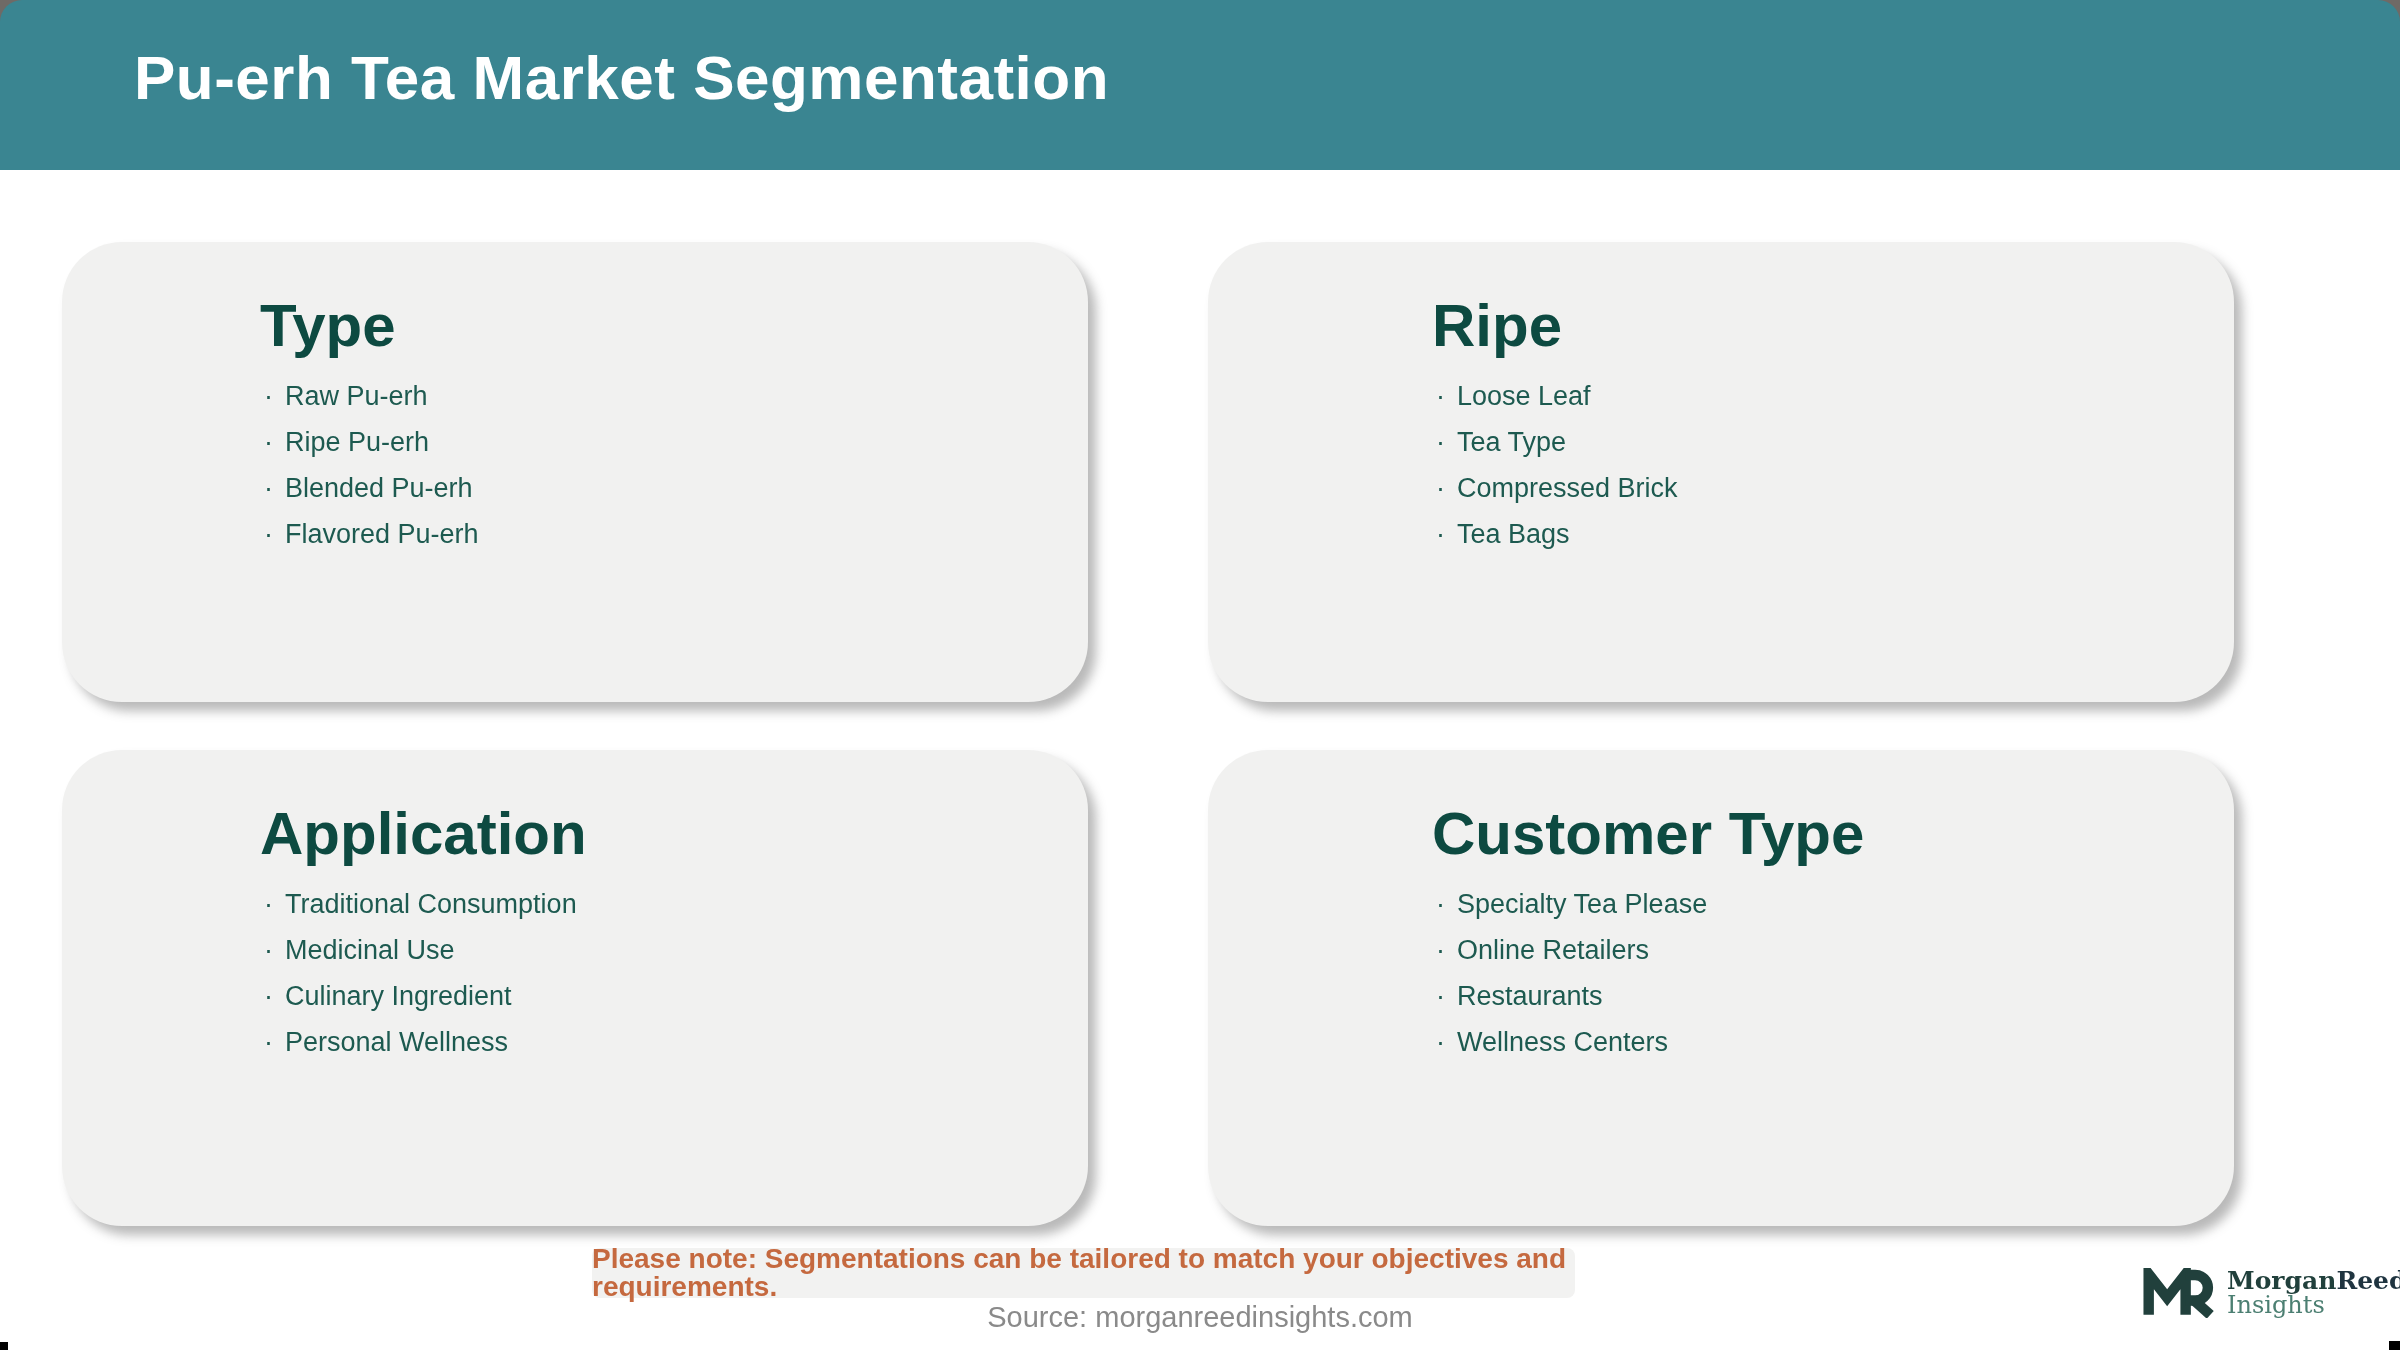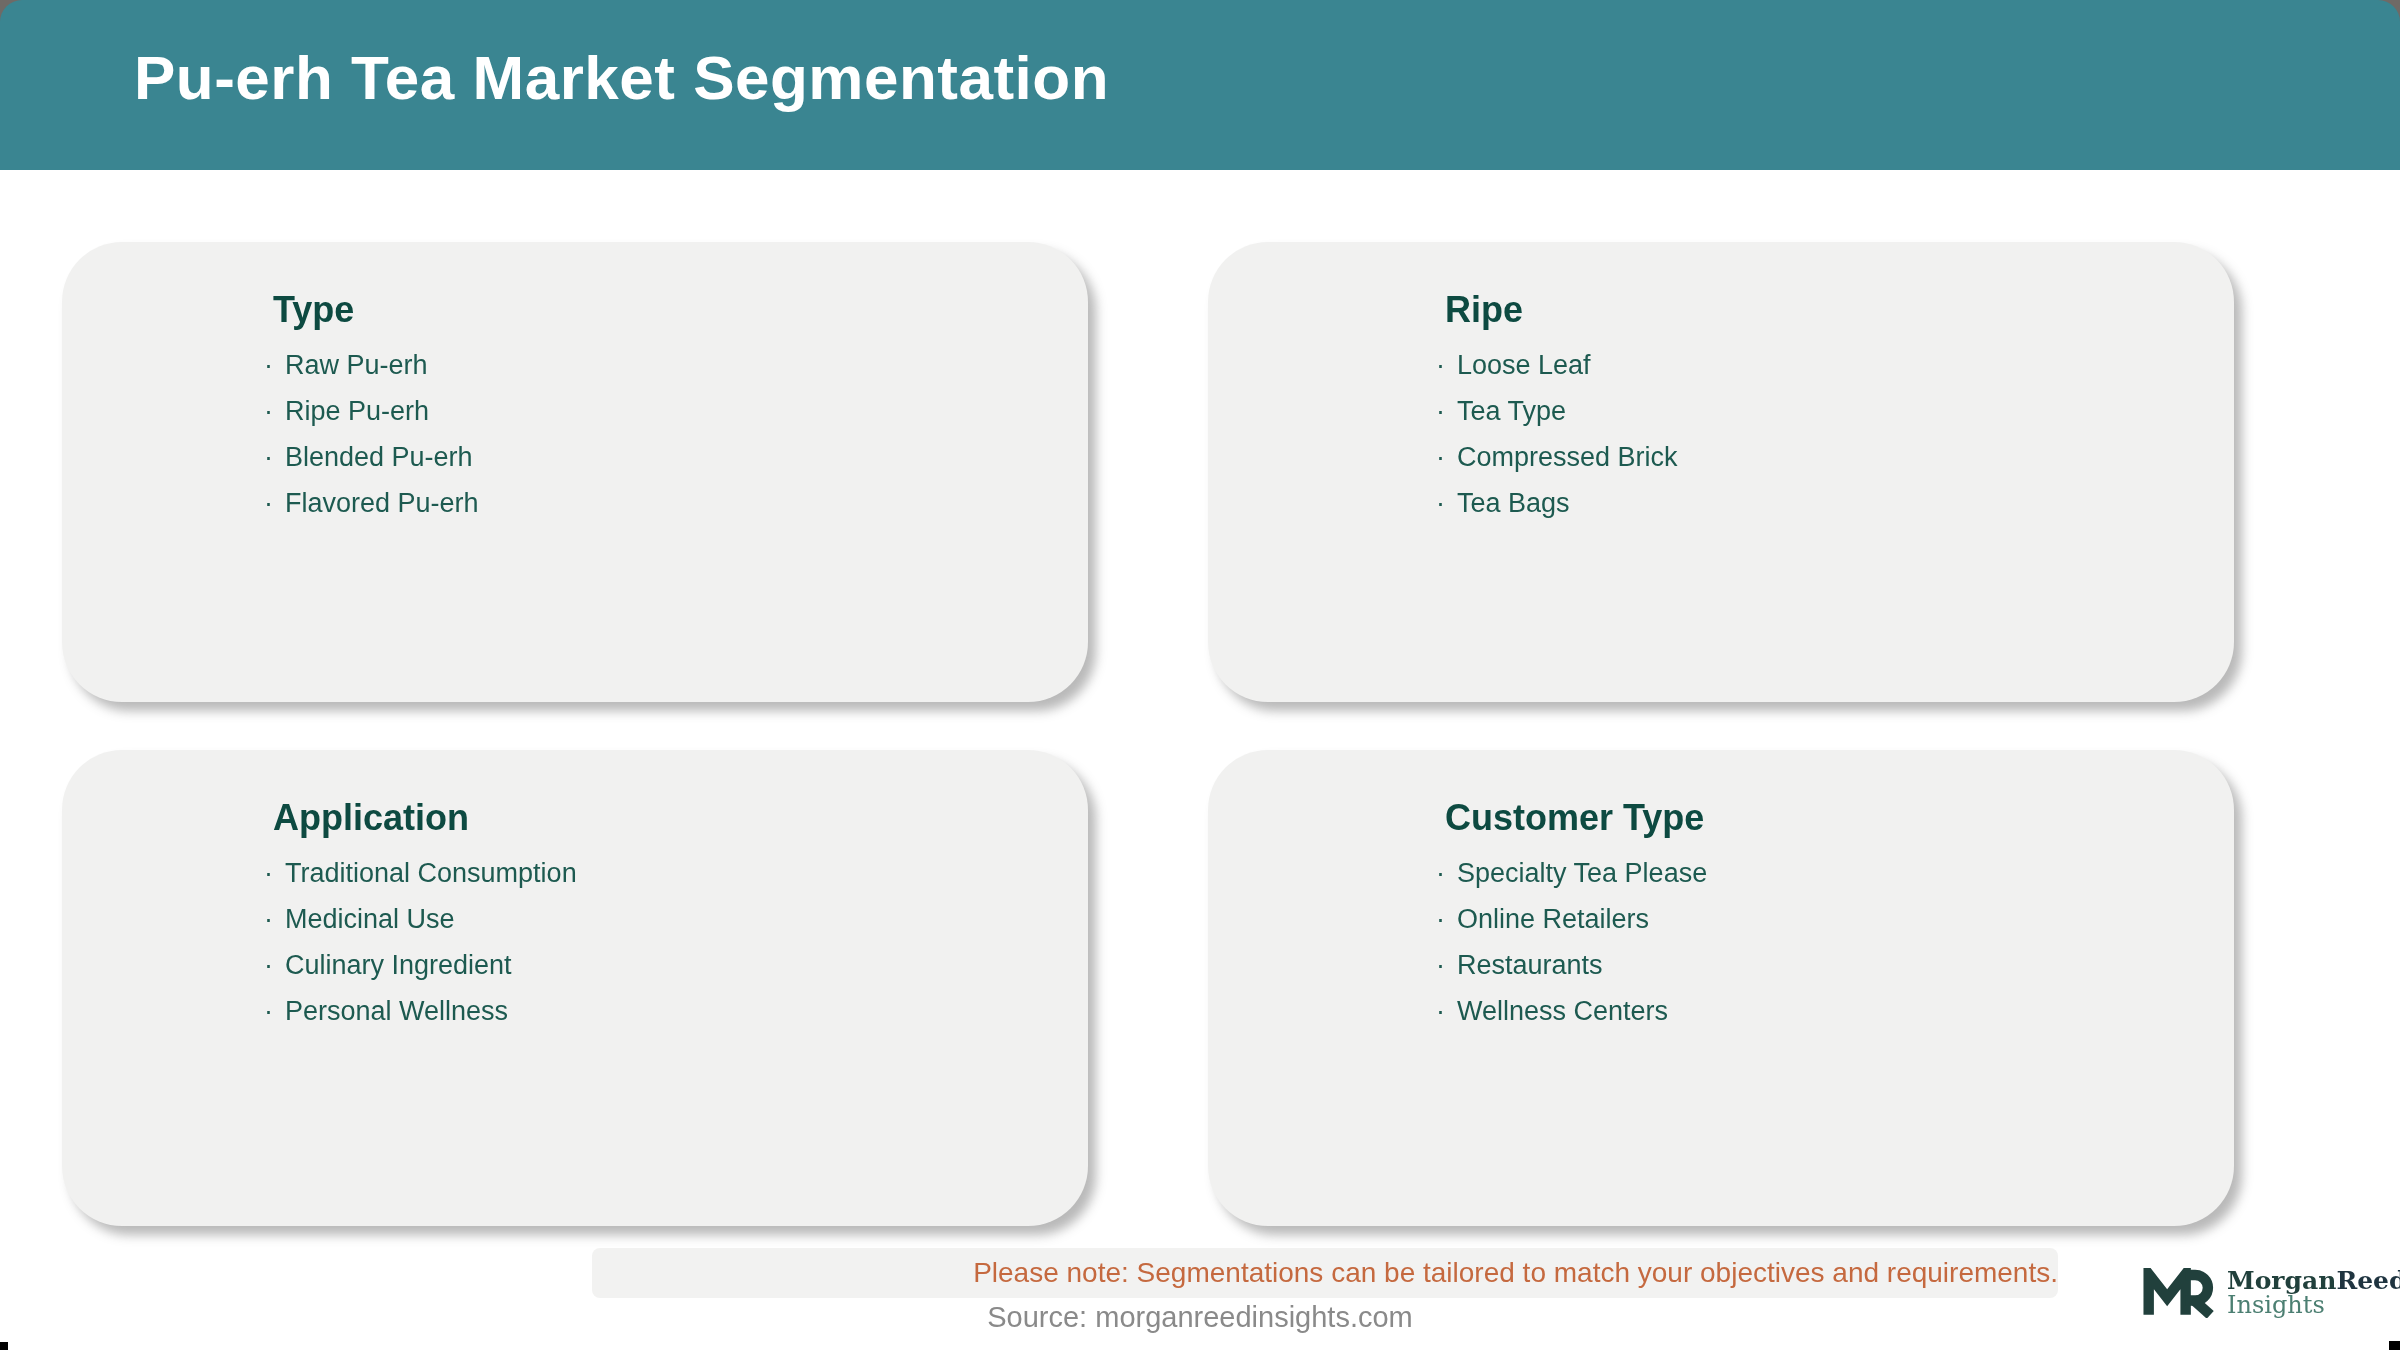--- a/index.html
+++ b/index.html
@@ -48,37 +48,38 @@
     border-radius:60px;
     box-shadow:8px 9px 11px rgba(80,80,80,0.40);
     padding-top:44px;
     z-index:1;
   }
   .card-type       {left:62px;  top:242px; width:1026px; height:460px; padding-left:198px;}
   .card-form       {left:1208px;top:242px; width:1026px; height:460px; padding-left:224px;}
   .card-application{left:62px;  top:750px; width:1026px; height:476px; padding-left:198px;}
   .card-customer   {left:1208px;top:750px; width:1026px; height:476px; padding-left:224px;}
   .card-title{
-    margin:0 0 8px 13px;
+    margin:0 0 8px 0;
     color:var(--c-heading-text);
-    font-size:36px;font-weight:700;line-height:1.32;
+    font-size:60px;font-weight:700;line-height:1.32;
   }
   .card-list{
     list-style:none;margin:4px;padding:0;
     color:var(--c-item-text);
     font-size:27px;line-height:46px;
   }
   .card-list li{white-space:nowrap;}
   .dot{margin-right:12px;}
   .note-bar{
-    position:absolute;left:592px;top:1248px;width:1466px;height:50px;
+    position:absolute;left:592px;top:1248px;width:983px;height:50px;
     background:var(--c-note-bg);
     border-radius:8px;
     display:flex;align-items:center;justify-content:flex-end;
     z-index:1;
+    font-weight:bold;
   }
   .note-text{color:var(--c-note-text);font-size:28px;line-height:1;}
   .source-line{
     position:absolute;left:592px;top:1303px;width:1216px;
     text-align:center;
     color:var(--c-source-text);font-size:29px;line-height:1;
     z-index:1;
   }
   .logo{
     position:absolute;left:2143px;top:1268px;

